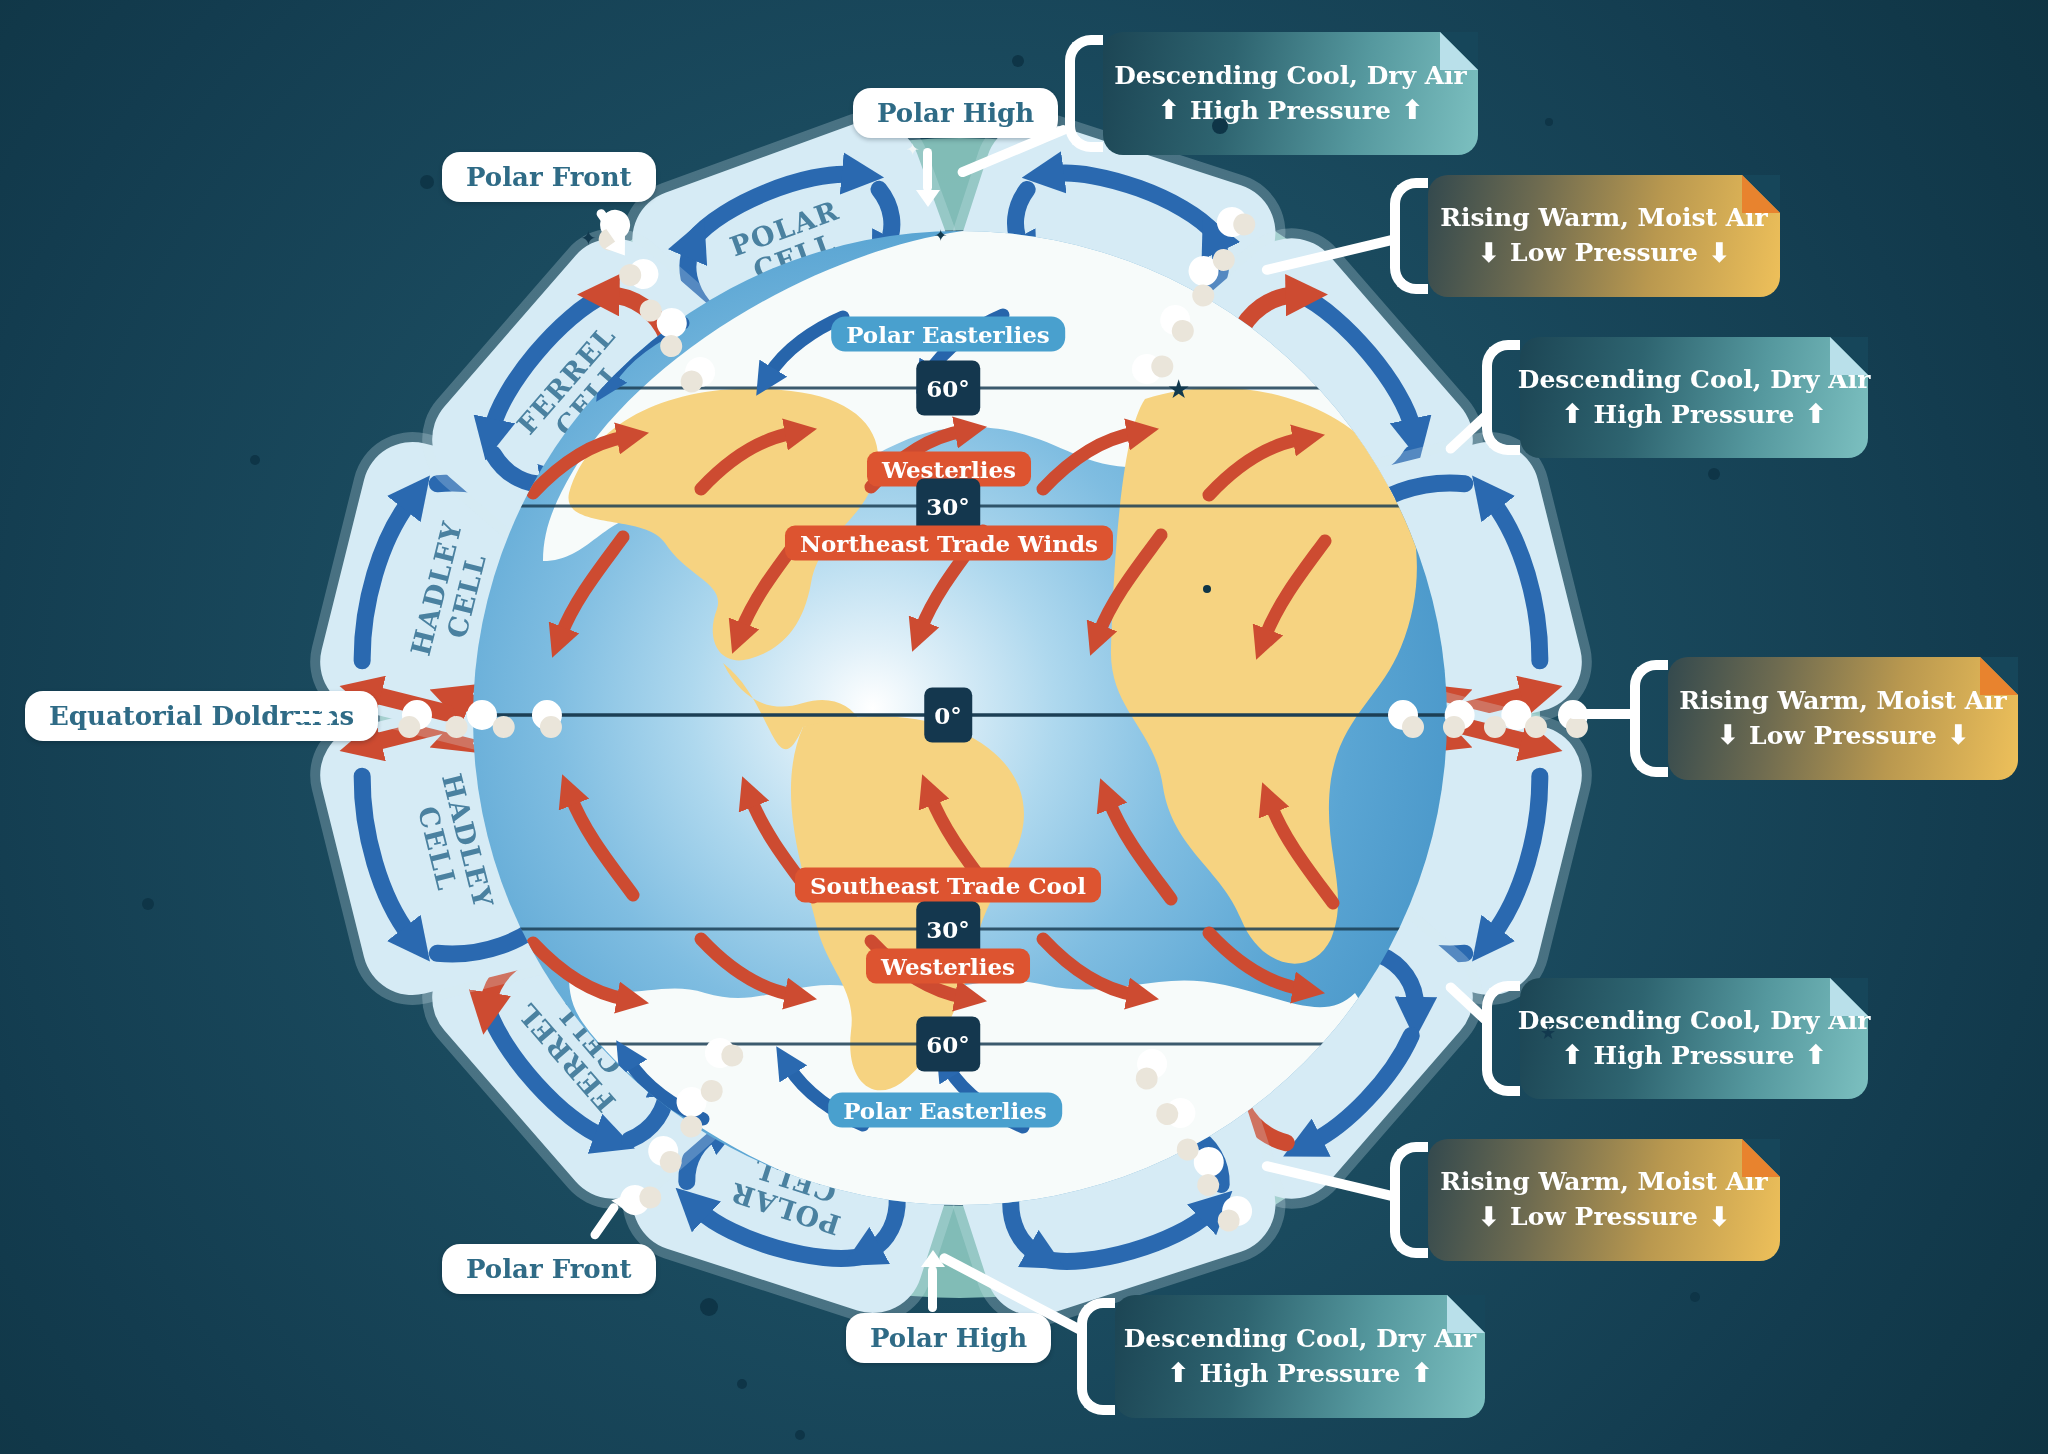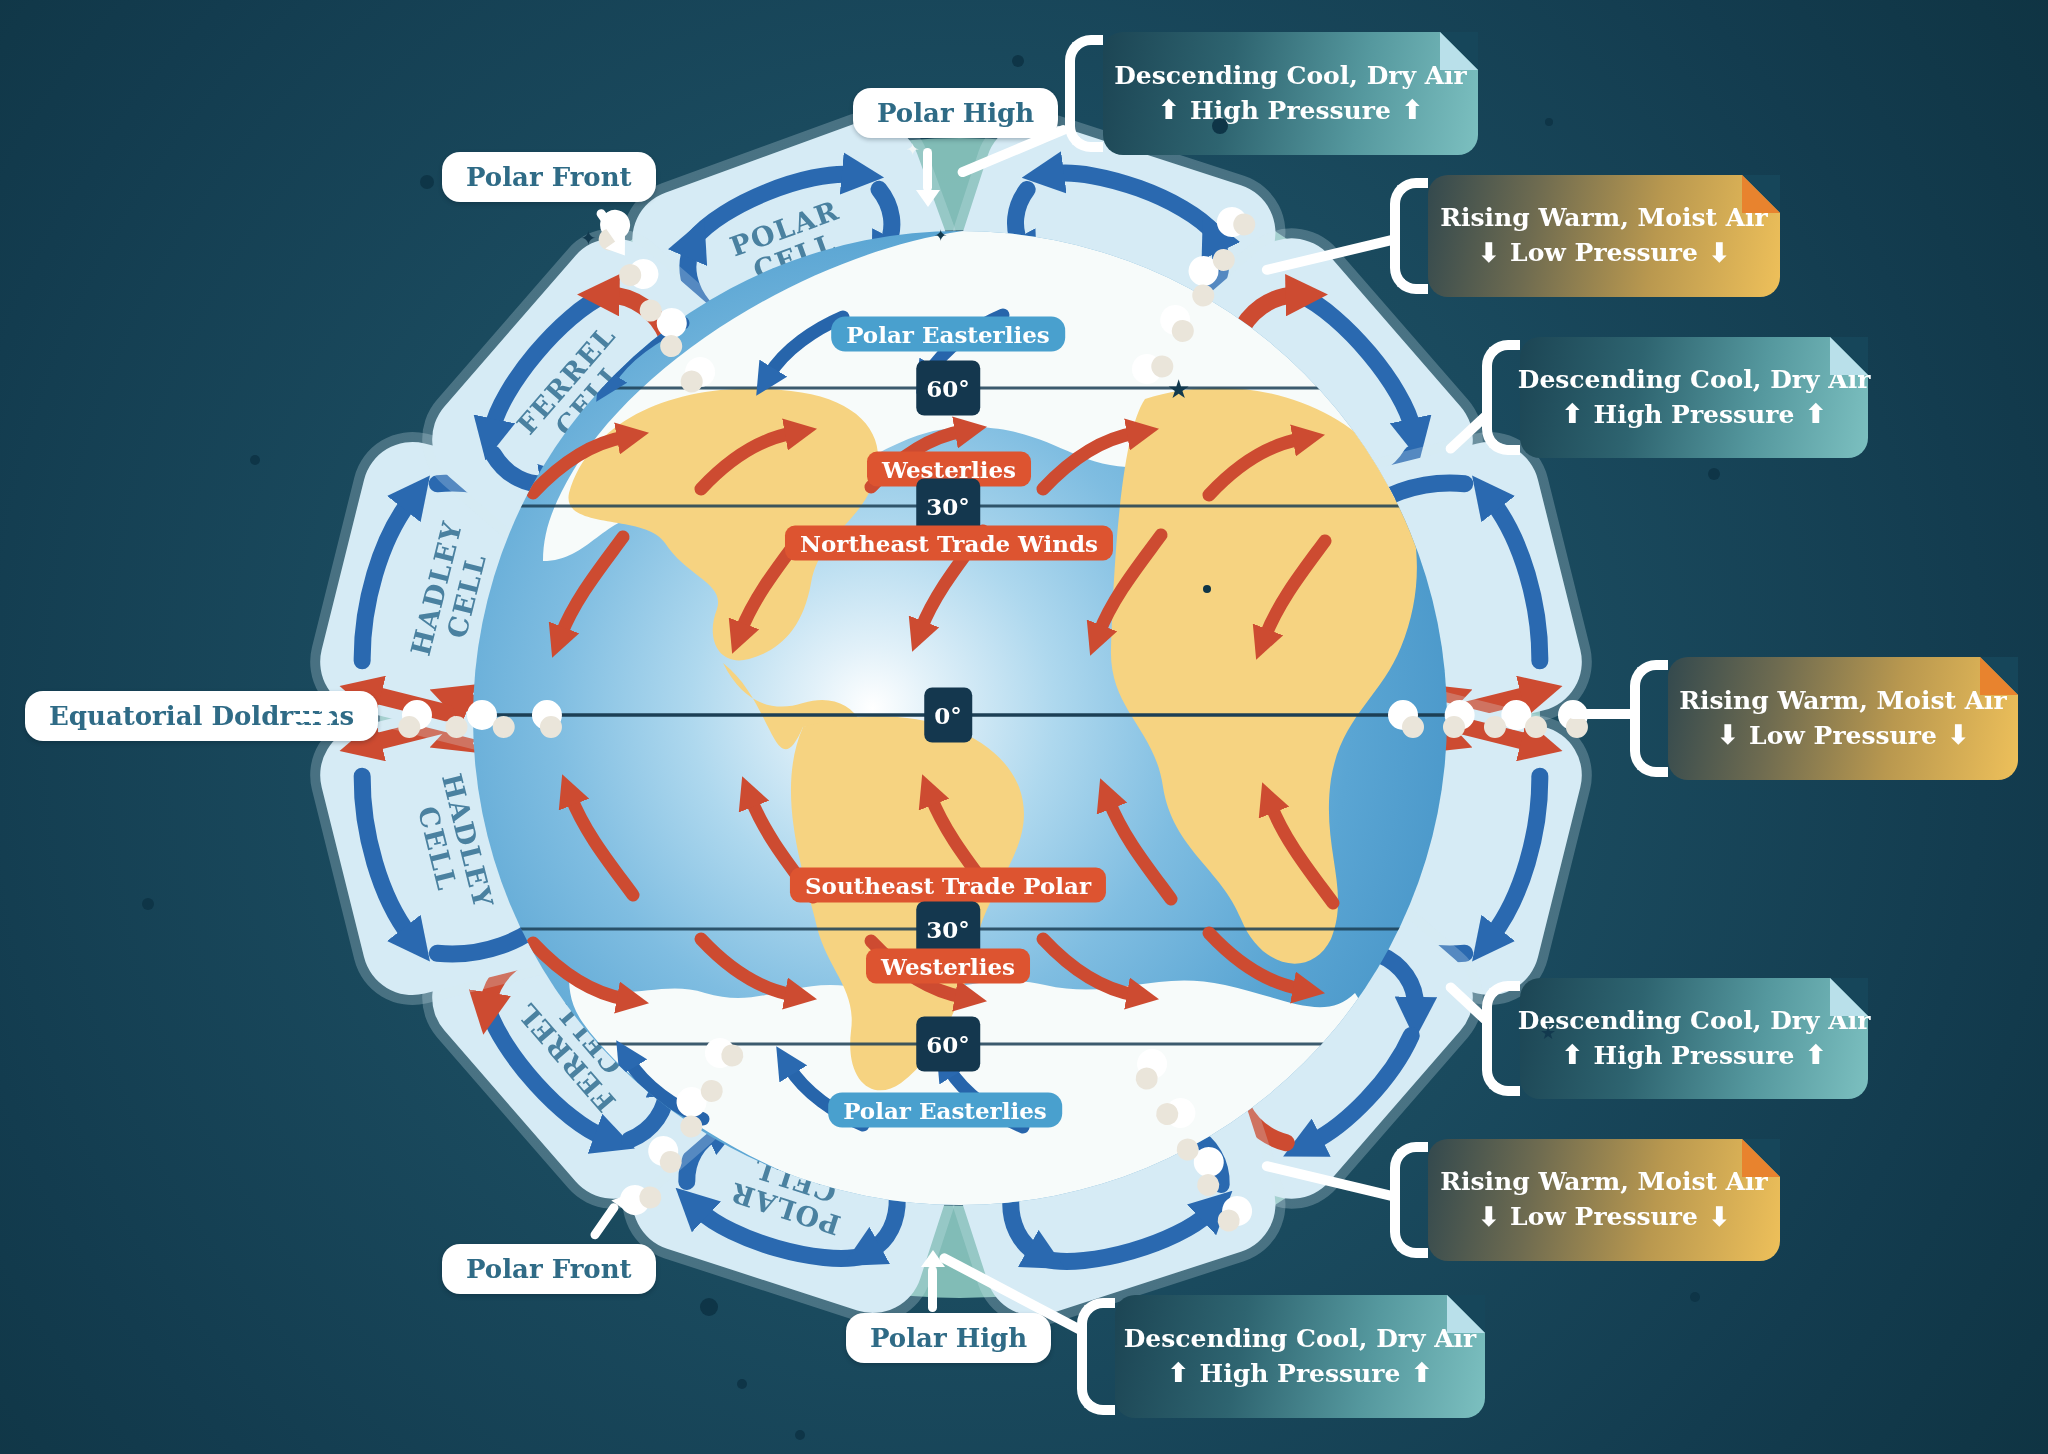--- a/index.html
+++ b/index.html
@@ -270,21 +270,21 @@
       <i class="c1"></i>
       <i class="c2"></i>
     </div>
 
   <div class="bandpill bp-blue" style="left:948px;top:334px;">Polar Easterlies</div>
   <div class="latbadge" style="left:948px;top:388px;">60°</div>
   <div class="bandpill bp-red" style="left:949px;top:469px;">Westerlies</div>
   <div class="latbadge" style="left:948px;top:506px;">30°</div>
   <div class="bandpill bp-red" style="left:949px;top:543px;">Northeast Trade Winds</div>
   <div class="latbadge" style="left:948px;top:715px;">0°</div>
-  <div class="bandpill bp-red" style="left:948px;top:885px;">Southeast Trade Polar</div>
+  <div class="bandpill bp-red" style="left:948px;top:885px;">Southeast Trade Cool</div>
   <div class="latbadge" style="left:948px;top:929px;">30°</div>
   <div class="bandpill bp-red" style="left:948px;top:966px;">Westerlies</div>
   <div class="latbadge" style="left:948px;top:1044px;">60°</div>
   <div class="bandpill bp-blue" style="left:945px;top:1110px;">Polar Easterlies</div>
 
   <div class="wpill" style="left:853px;top:88px;">Polar High</div>
   <div class="aline" style="left:923px;top:148px;width:9px;height:44px;"></div>
   <span class="tri down" style="left:916px;top:190px;"></span>
 
   <div class="wpill" style="left:442px;top:152px;">Polar Front</div>

